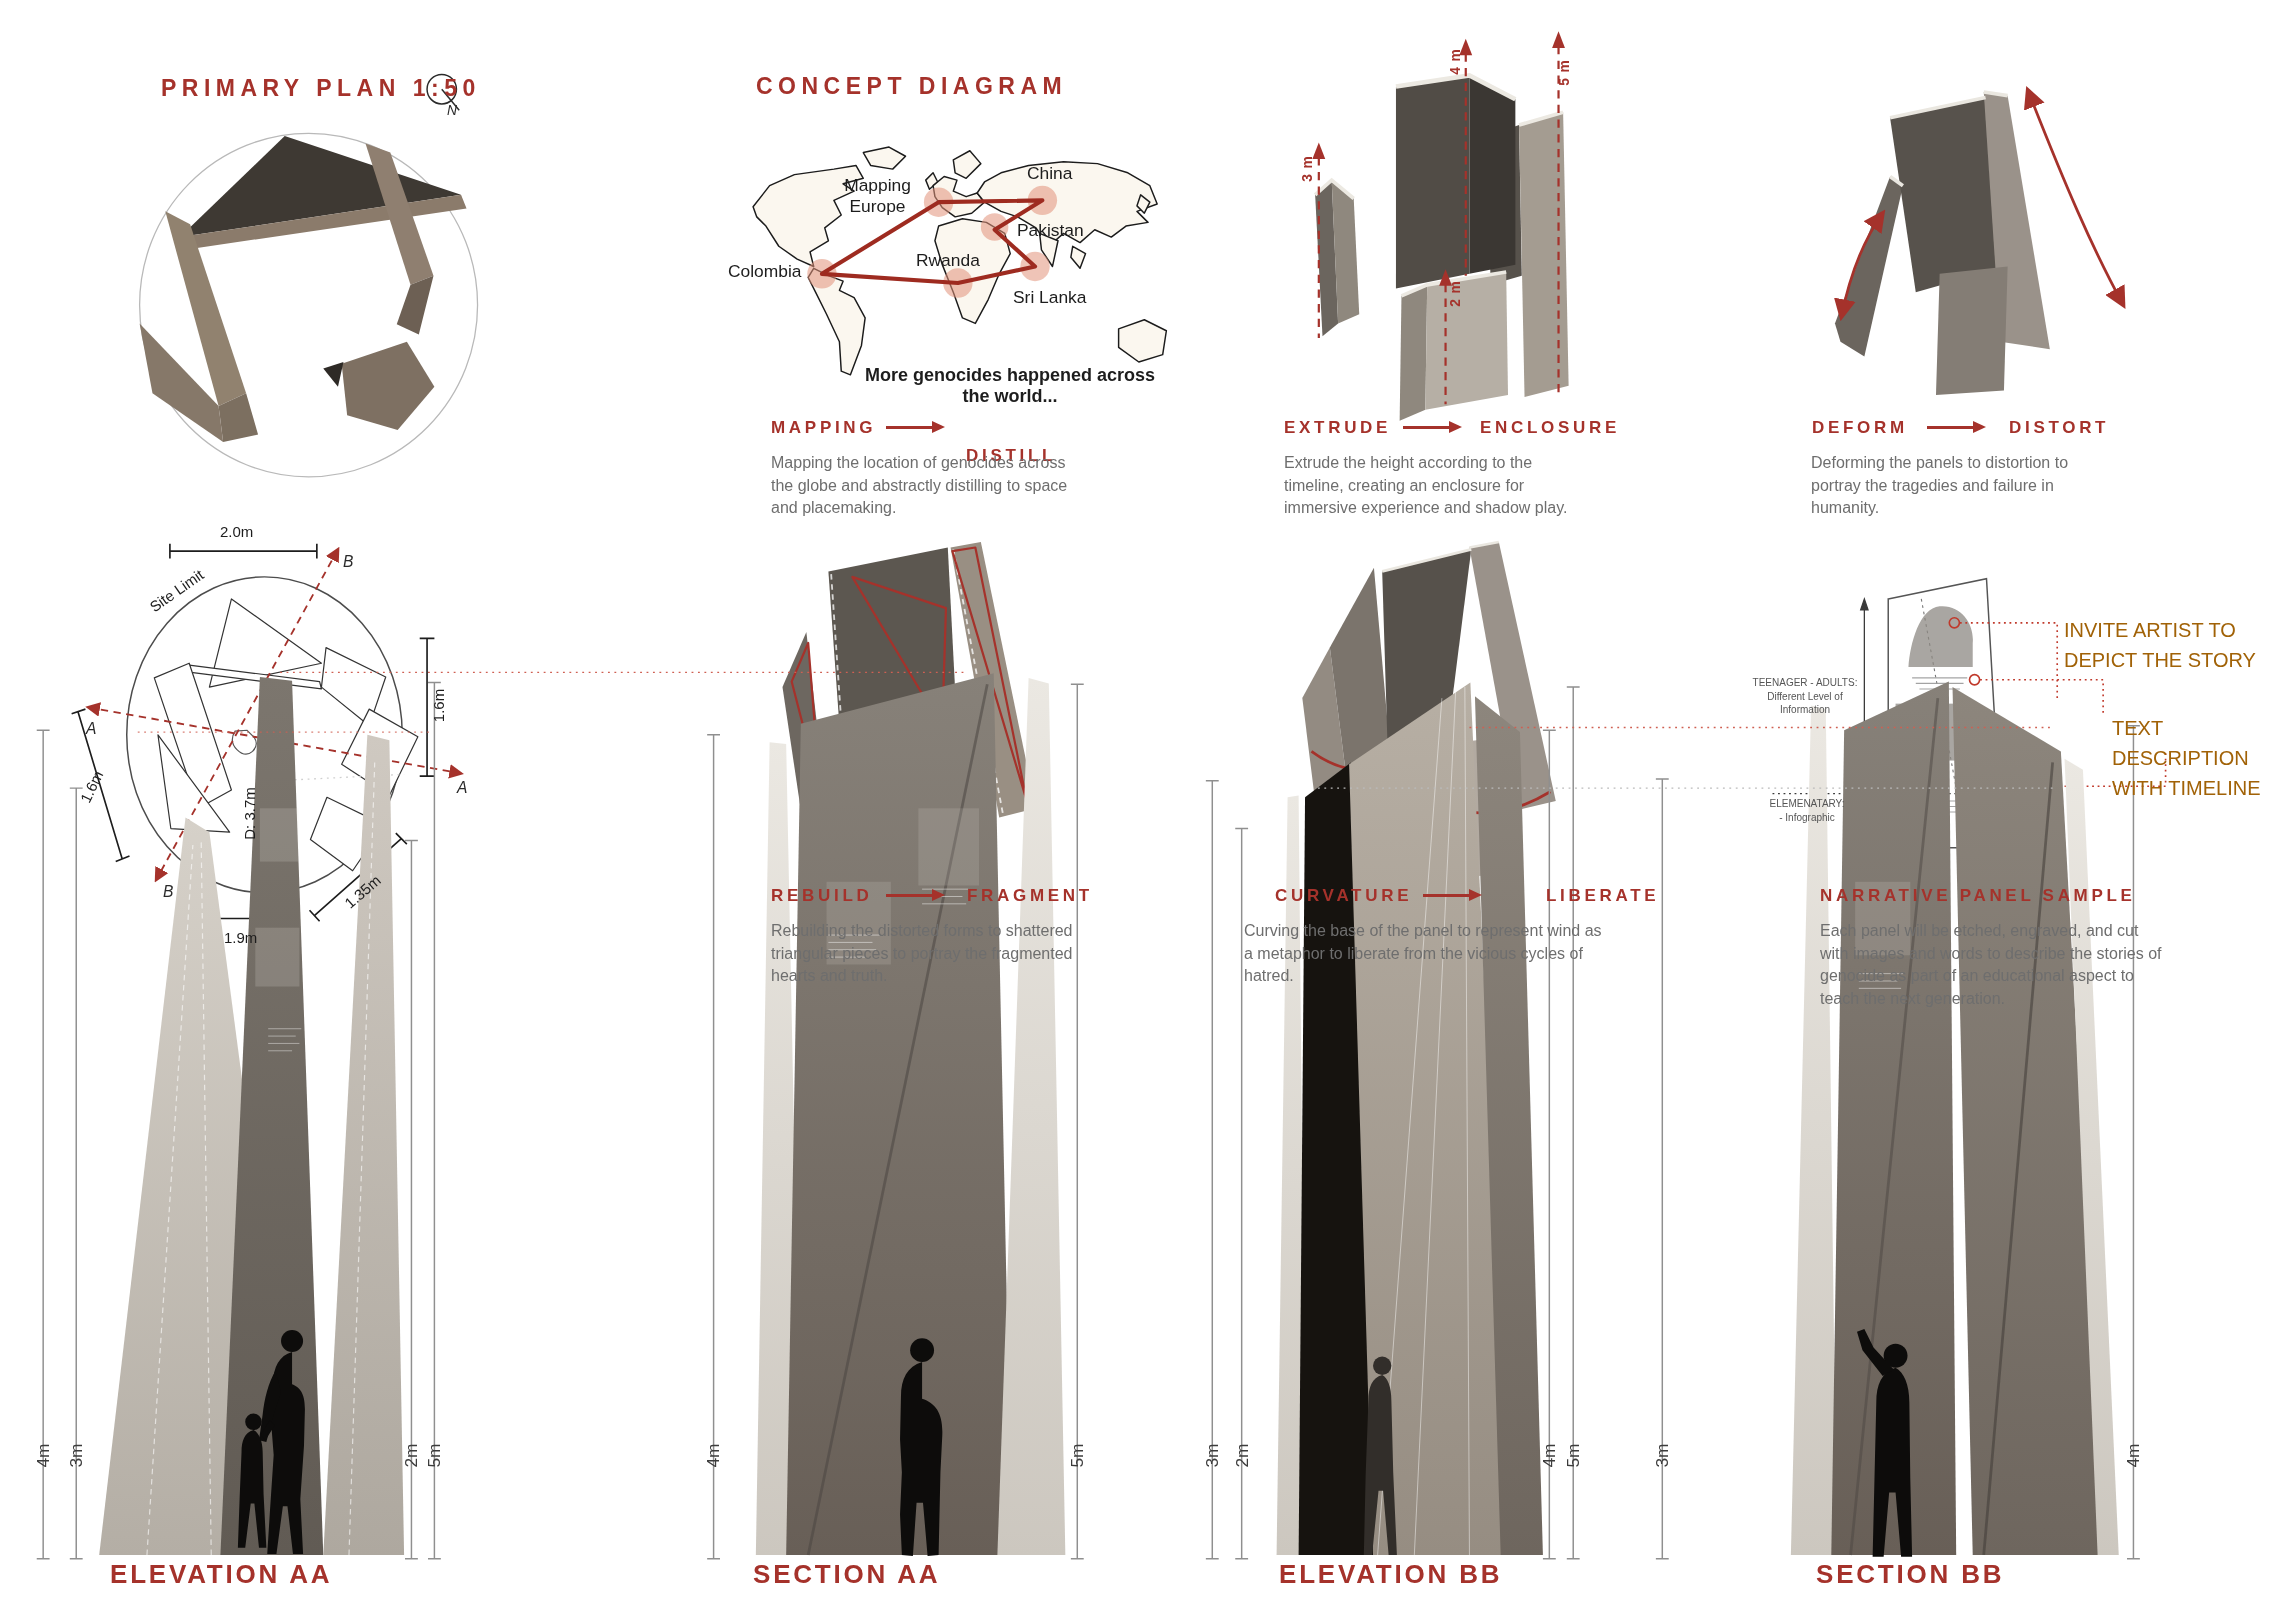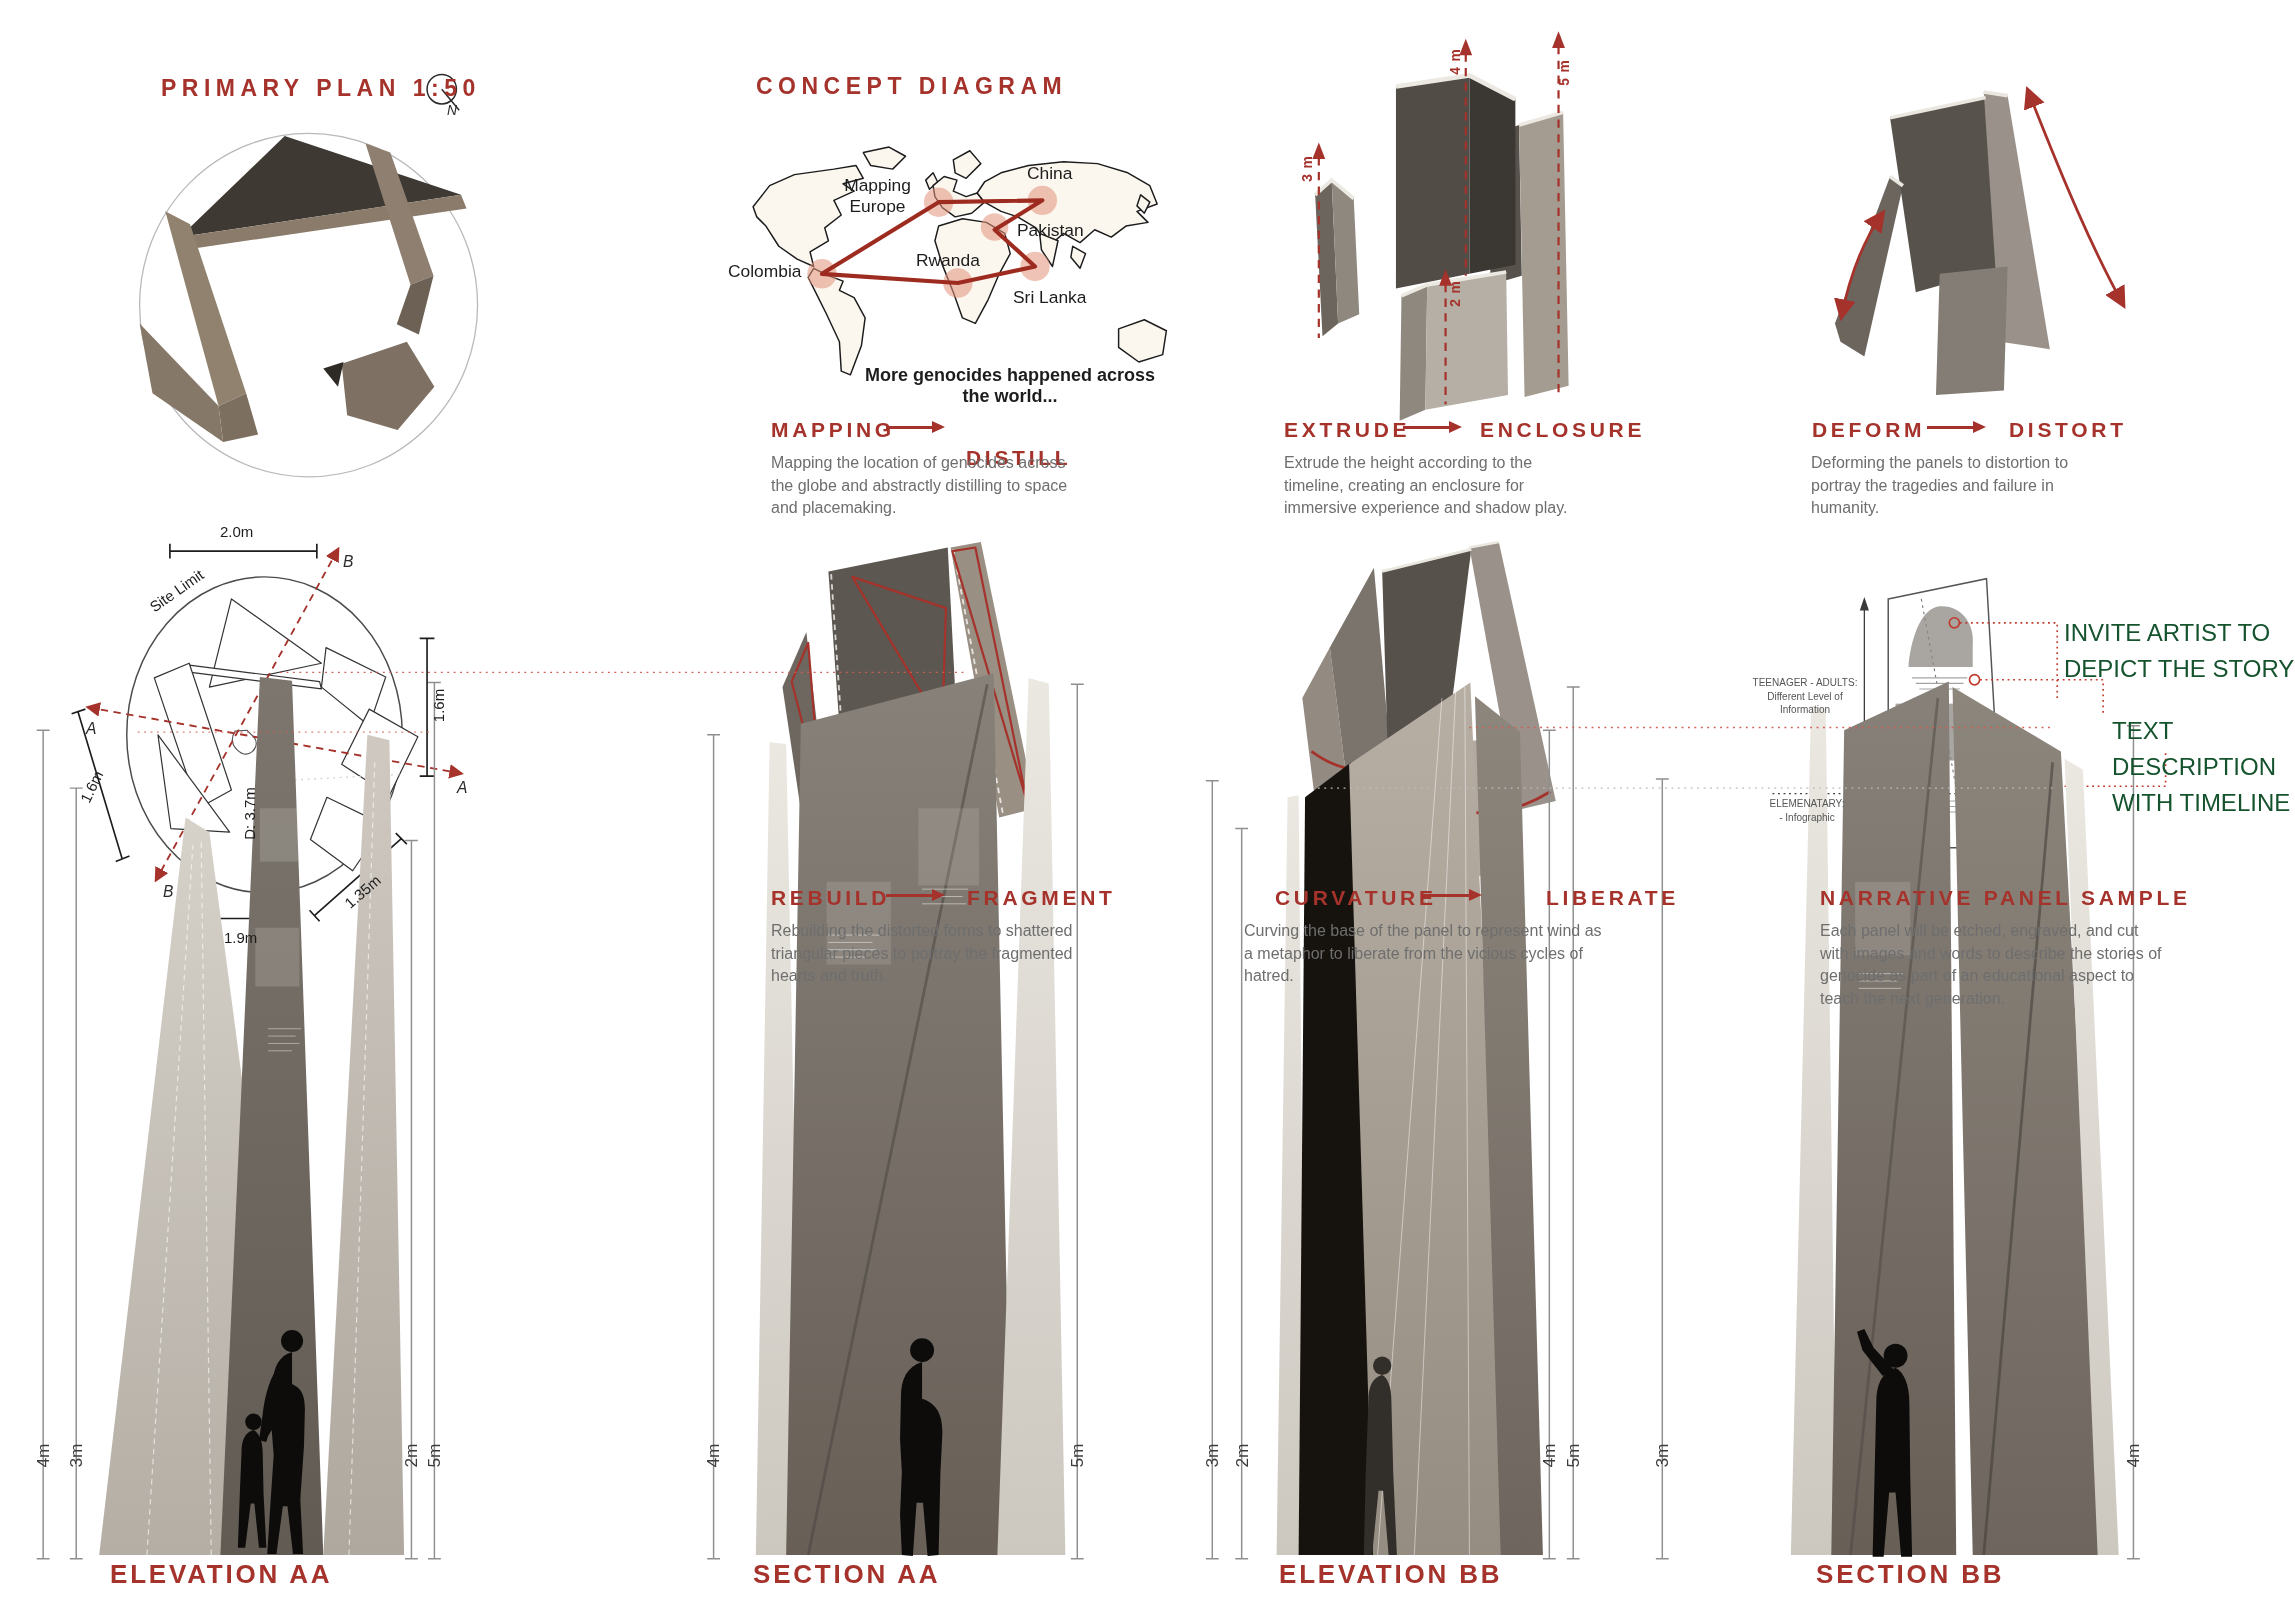--- a/index.html
+++ b/index.html
@@ -2,36 +2,36 @@
 <html style="--accent: #A5322B;font-size:14.7px"><head>
 <meta charset="utf-8">
 <style>
   :root{ --accent:#A5322B; }
   html,body{margin:0;padding:0;background:#fff;}
   .board{position:relative;width:2296px;height:1624px;background:#fff;overflow:hidden;
          font-family:"Liberation Sans",sans-serif;}
   svg.layer{position:absolute;left:0;top:0;}
   .t{position:absolute;white-space:pre-line;}
   .sec-title{font-size:23px;font-weight:700;letter-spacing:5.5px;color:var(--accent);}
-  .step-word{position:absolute;font-size:21px;font-weight:700;letter-spacing:3.7px;color:var(--accent);}
+  .step-word{position:absolute;font-size:17px;font-weight:700;letter-spacing:3.7px;color:var(--accent);}
   .arrow{position:absolute;width:48px;height:2.8px;background:var(--accent);}
   .arrow:after{content:"";position:absolute;right:-11px;top:-5.5px;border-left:13px solid var(--accent);
                border-top:6.4px solid transparent;border-bottom:6.4px solid transparent;}
   .desc{position:absolute;font-size:16px;line-height:1.42;color:#6e6e6e;width:309px;}
   .maplabel{position:absolute;font-size:17.4px;color:#1d1d1d;font-weight:500;}
   .caption{position:absolute;font-size:18px;font-weight:700;color:#1d1d1d;width:312px;text-align:center;}
   .vlabel{position:absolute;width:44px;text-align:center;font-size:17.4px;color:#3c3c3c;transform:rotate(-90deg);}
   .xdim{position:absolute;width:51px;text-align:center;font-size:13.8px;font-weight:700;color:var(--accent);
         transform:rotate(-90deg);letter-spacing:0.9px;}
   .pdim{position:absolute;font-size:15px;color:#1d1d1d;}
   .rot{transform:rotate(-90deg);width:51px;text-align:center;}
   .marker-label{position:absolute;font-size:15.6px;font-style:italic;color:#2a2a2a;}
   .view-label{position:absolute;font-size:26px;font-weight:700;letter-spacing:2.8px;color:var(--accent);}
   .note-l{position:absolute;font-size:10px;color:#555;text-align:center;line-height:1.35;}
-  .note-r{position:absolute;font-size:24px;color:#14532d;line-height:1.5;}
+  .note-r{position:absolute;font-size:20px;color:#a16207;line-height:1.5;}
 </style>
 </head>
 <body>
 
 <div class="board">
 
 <svg class="layer" width="2296" height="1624" viewBox="0 0 2500 1768">
   <defs>
     <marker id="mtri" viewBox="0 0 10 10" refX="8" refY="5" markerWidth="8" markerHeight="8" orient="auto-start-reverse">
       <path d="M0,0 L10,5 L0,10 Z" fill="#A5322B"></path>

